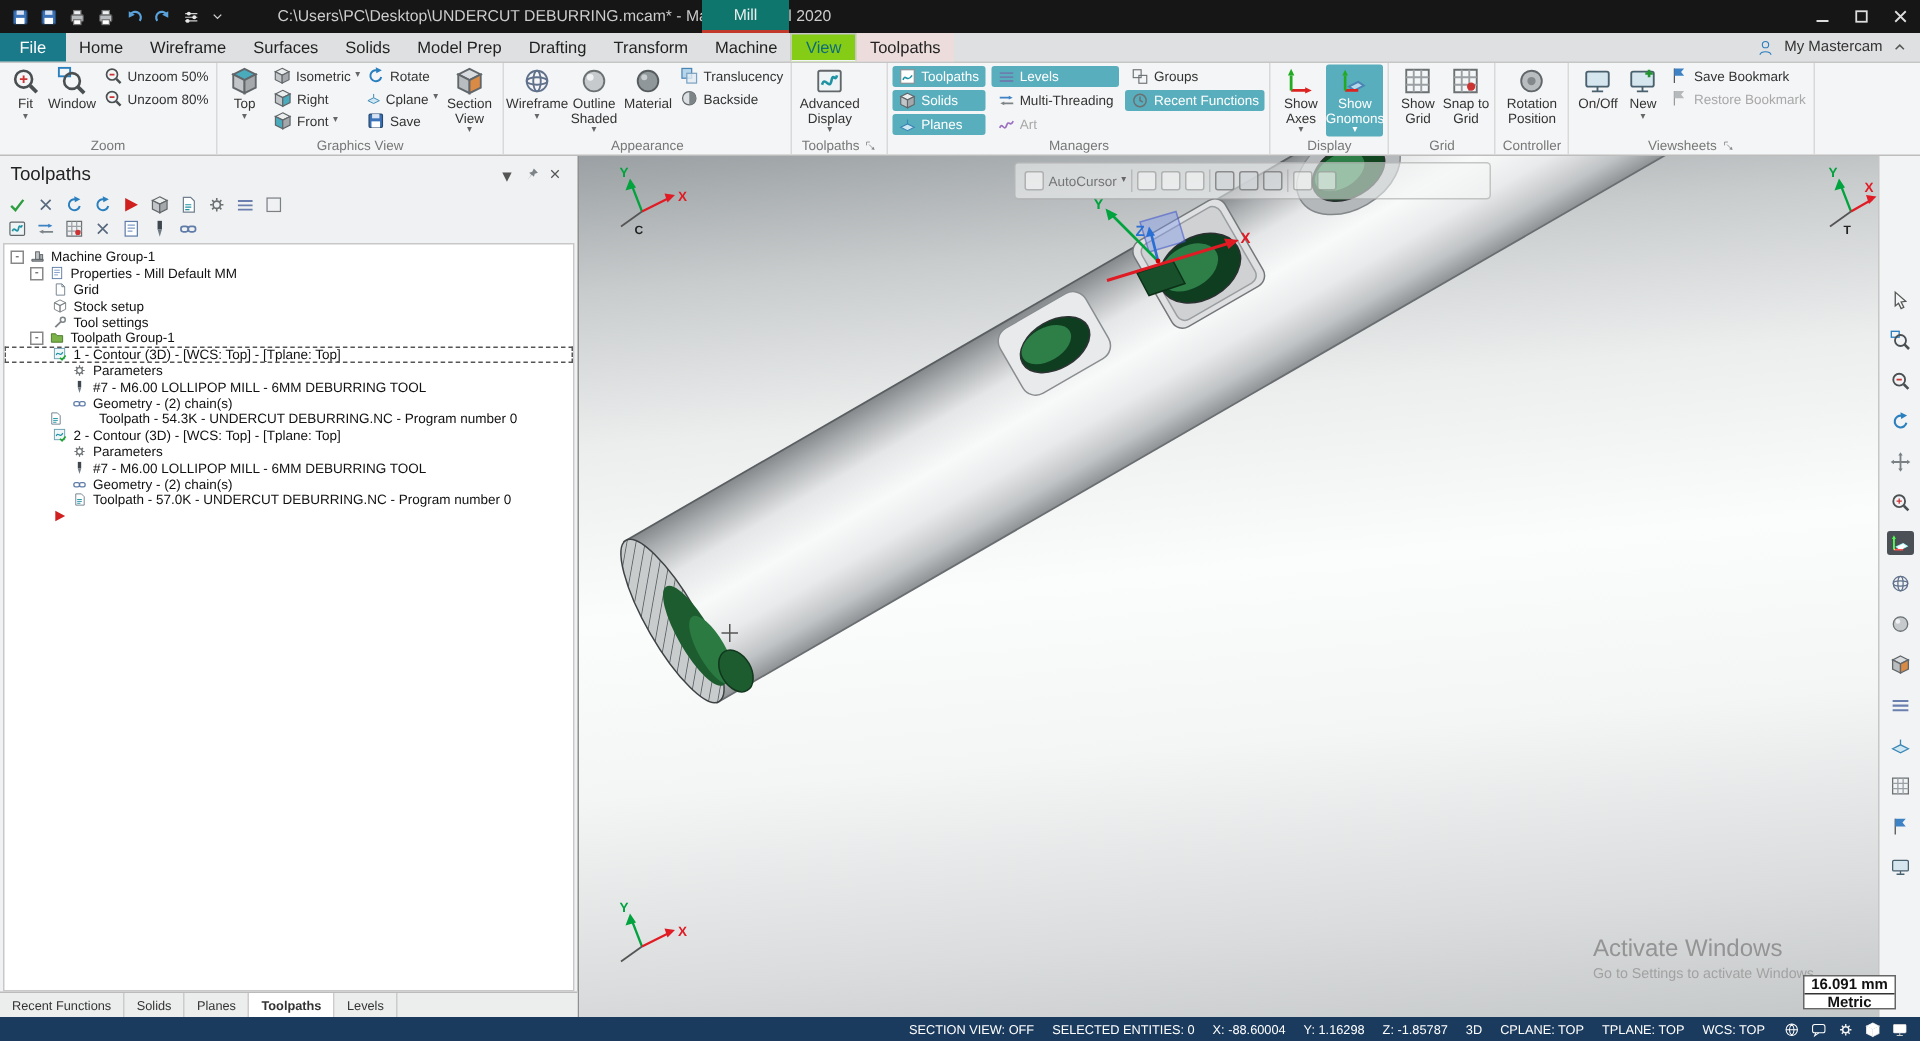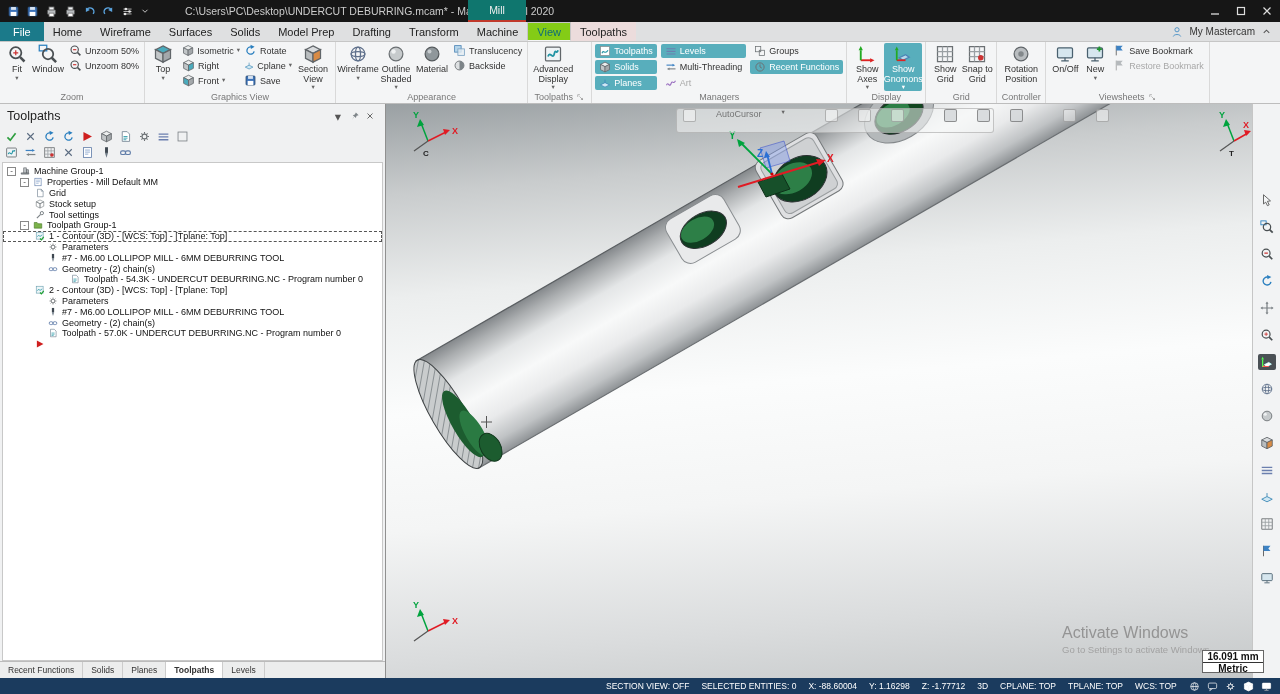--- a/index.html
+++ b/index.html
@@ -61,21 +61,21 @@
   .tlabel{padding:0 2px}
   .trow.sel{outline:1px dashed #555;outline-offset:-1px}
   .p-tabs{height:17px;display:flex;align-items:stretch;background:#eceded;border-top:1px solid #bbb;font-size:8.5px;color:#333;flex:none}
   .p-tab{padding:0 8px;display:flex;align-items:center;border-right:1px solid #ccc}
   .p-tab.active{background:#fff;font-weight:bold}
 
   
   .viewport{flex:1;position:relative;overflow:hidden;
     background:linear-gradient(175deg,#9aa0a3 0%,#c9cccd 14%,#eceeee 30%,#fbfcfc 48%,#f4f5f5 66%,#dadcdd 86%,#c5c8c9 100%)}
   svg.scene{position:absolute;inset:0;width:100%;height:100%}
-  .overlaybar{position:absolute;left:290px;top:4px;width:318px;height:25px;background:rgba(244,245,245,.55);border:1px solid rgba(150,150,150,.5);border-radius:3px;display:flex;align-items:flex-start;gap:20px;padding:0 6px;font-size:9px;color:rgba(90,90,90,.8)}
+  .overlaybar{position:absolute;left:290px;top:4px;width:318px;height:25px;background:rgba(244,245,245,.55);border:1px solid rgba(150,150,150,.5);border-radius:3px;display:flex;align-items:center;gap:3px;padding:0 6px;font-size:9px;color:rgba(90,90,90,.8)}
   .ob-box{width:13px;height:13px;border:1px solid rgba(120,120,120,.5);background:rgba(255,255,255,.45);border-radius:2px;flex:none}
   .ob-box.solid{background:rgba(210,214,216,.8);border-color:rgba(90,90,90,.6)}
   .ob-sep{width:1px;height:15px;background:rgba(140,140,140,.4)}
   .watermark{position:absolute;left:676px;top:520px;color:#949494;pointer-events:none}
   .watermark .l1{font-size:16px}
   .watermark .l2{font-size:9.5px;color:#a2a2a2;margin-top:2px}
 
   
   .rside{width:28px;background:#f2f3f4;border-left:1px solid #c6c6c6;display:flex;flex-direction:column;align-items:center;padding-top:88px;gap:11px;flex:none}
   .rtool{width:18px;height:16px;display:flex;align-items:center;justify-content:center;border-radius:2px}
@@ -966,21 +966,21 @@
             <span class="tlabel">#7 - M6.00 LOLLIPOP MILL - 6MM DEBURRING TOOL</span>
           </div>
           <div class="trow" style="padding-left: 43px;">
             <span class="ticon">
               <svg class="ico" width="10" height="10" viewBox="0 0 16 16" aria-hidden="true">
                 <use href="#s-chain"></use>
               </svg>
             </span>
             <span class="tlabel">Geometry - (2) chain(s)</span>
           </div>
-          <div class="trow" style="padding-left: 65px;">
+          <div class="trow" style="padding-left: 27px; gap: 20px;">
             <span class="ticon">
               <svg class="ico" width="10" height="10" viewBox="0 0 16 16" aria-hidden="true">
                 <use href="#s-nc"></use>
               </svg>
             </span>
             <span class="tlabel">Toolpath - 54.3K - UNDERCUT DEBURRING.NC - Program number 0</span>
           </div>
           <div class="trow" style="padding-left: 30px; align-items: center;">
             <span class="ticon">
               <svg class="ico" width="10" height="10" viewBox="0 0 16 16" aria-hidden="true">
@@ -1239,21 +1239,21 @@
         </div>
       </div>
   </div>
 
   <div class="statusbar">
     <span style="display:flex;gap:12px">
         <span class="sb-it">SECTION VIEW: OFF</span>
         <span class="sb-it">SELECTED ENTITIES: 0</span>
         <span class="sb-it">X: -88.60004</span>
         <span class="sb-it">Y: 1.16298</span>
-        <span class="sb-it">Z: -1.77712</span>
+        <span class="sb-it">Z: -1.85787</span>
         <span class="sb-it">3D</span>
         <span class="sb-it">CPLANE: TOP</span>
         <span class="sb-it">TPLANE: TOP</span>
         <span class="sb-it">WCS: TOP</span>
       </span>
     <span class="sb-icons">
         <span class="ico-w">
           <svg class="ico" width="11" height="11" viewBox="0 0 16 16" aria-hidden="true">
             <use href="#s-globe"></use>
           </svg>

